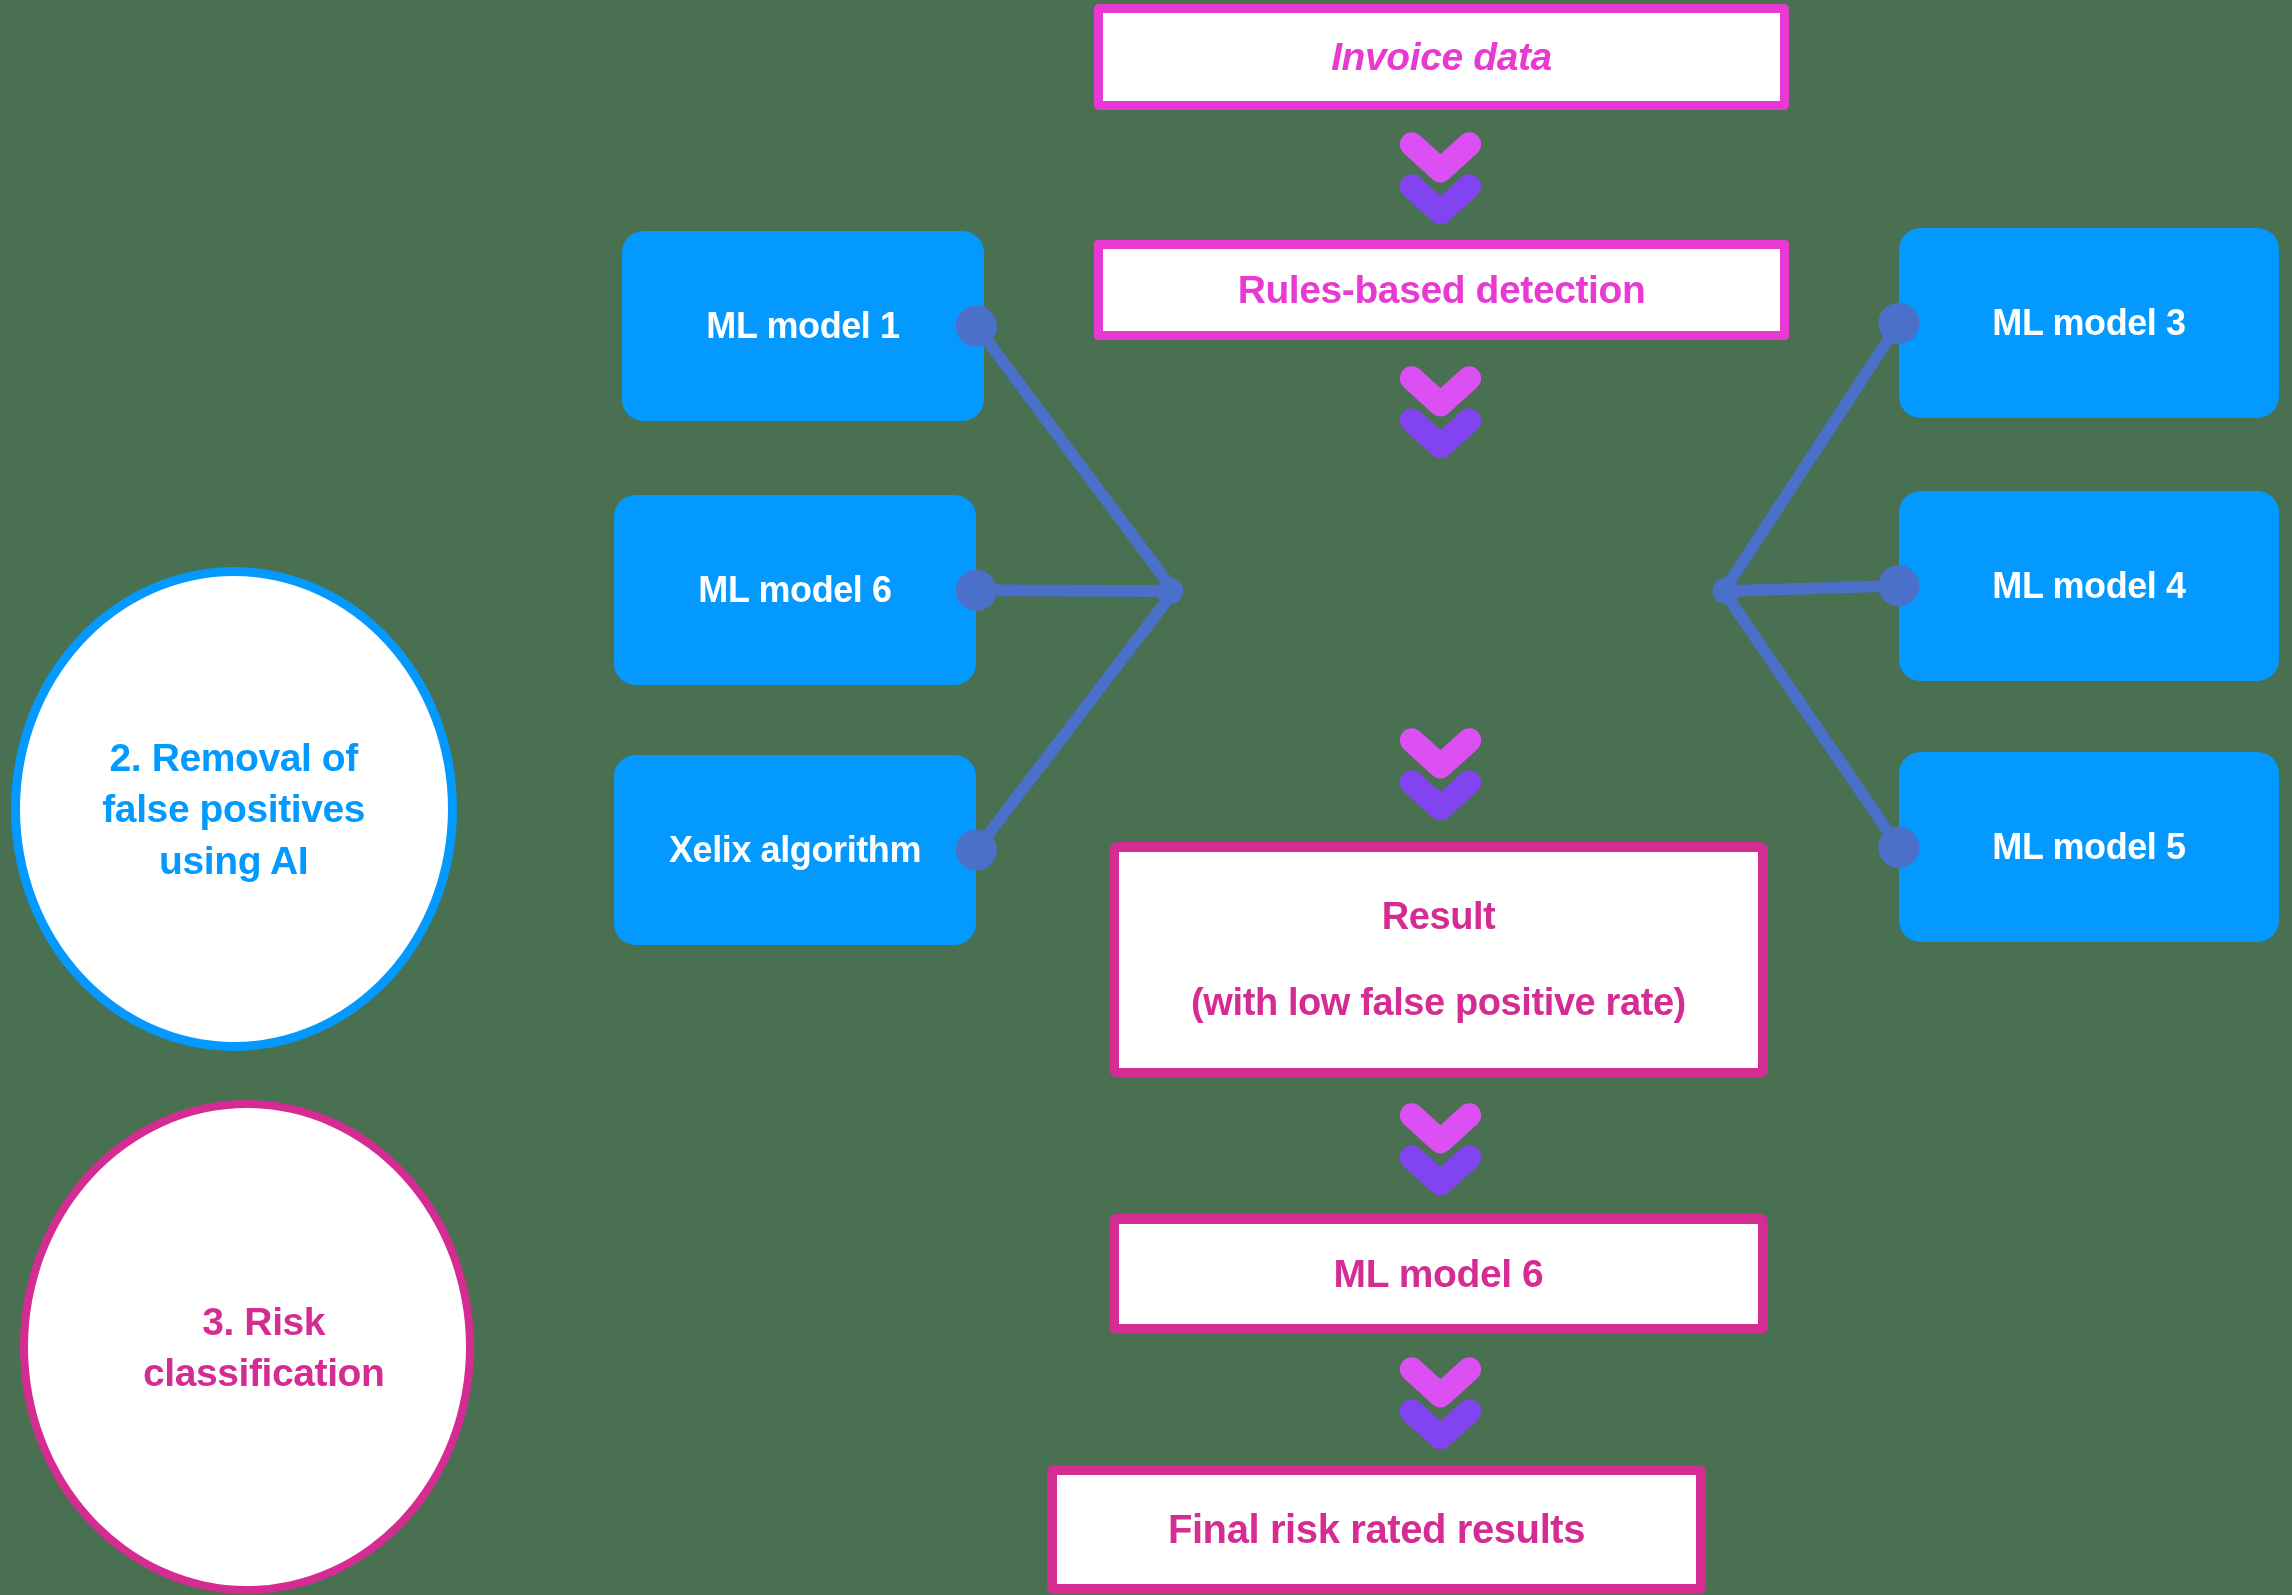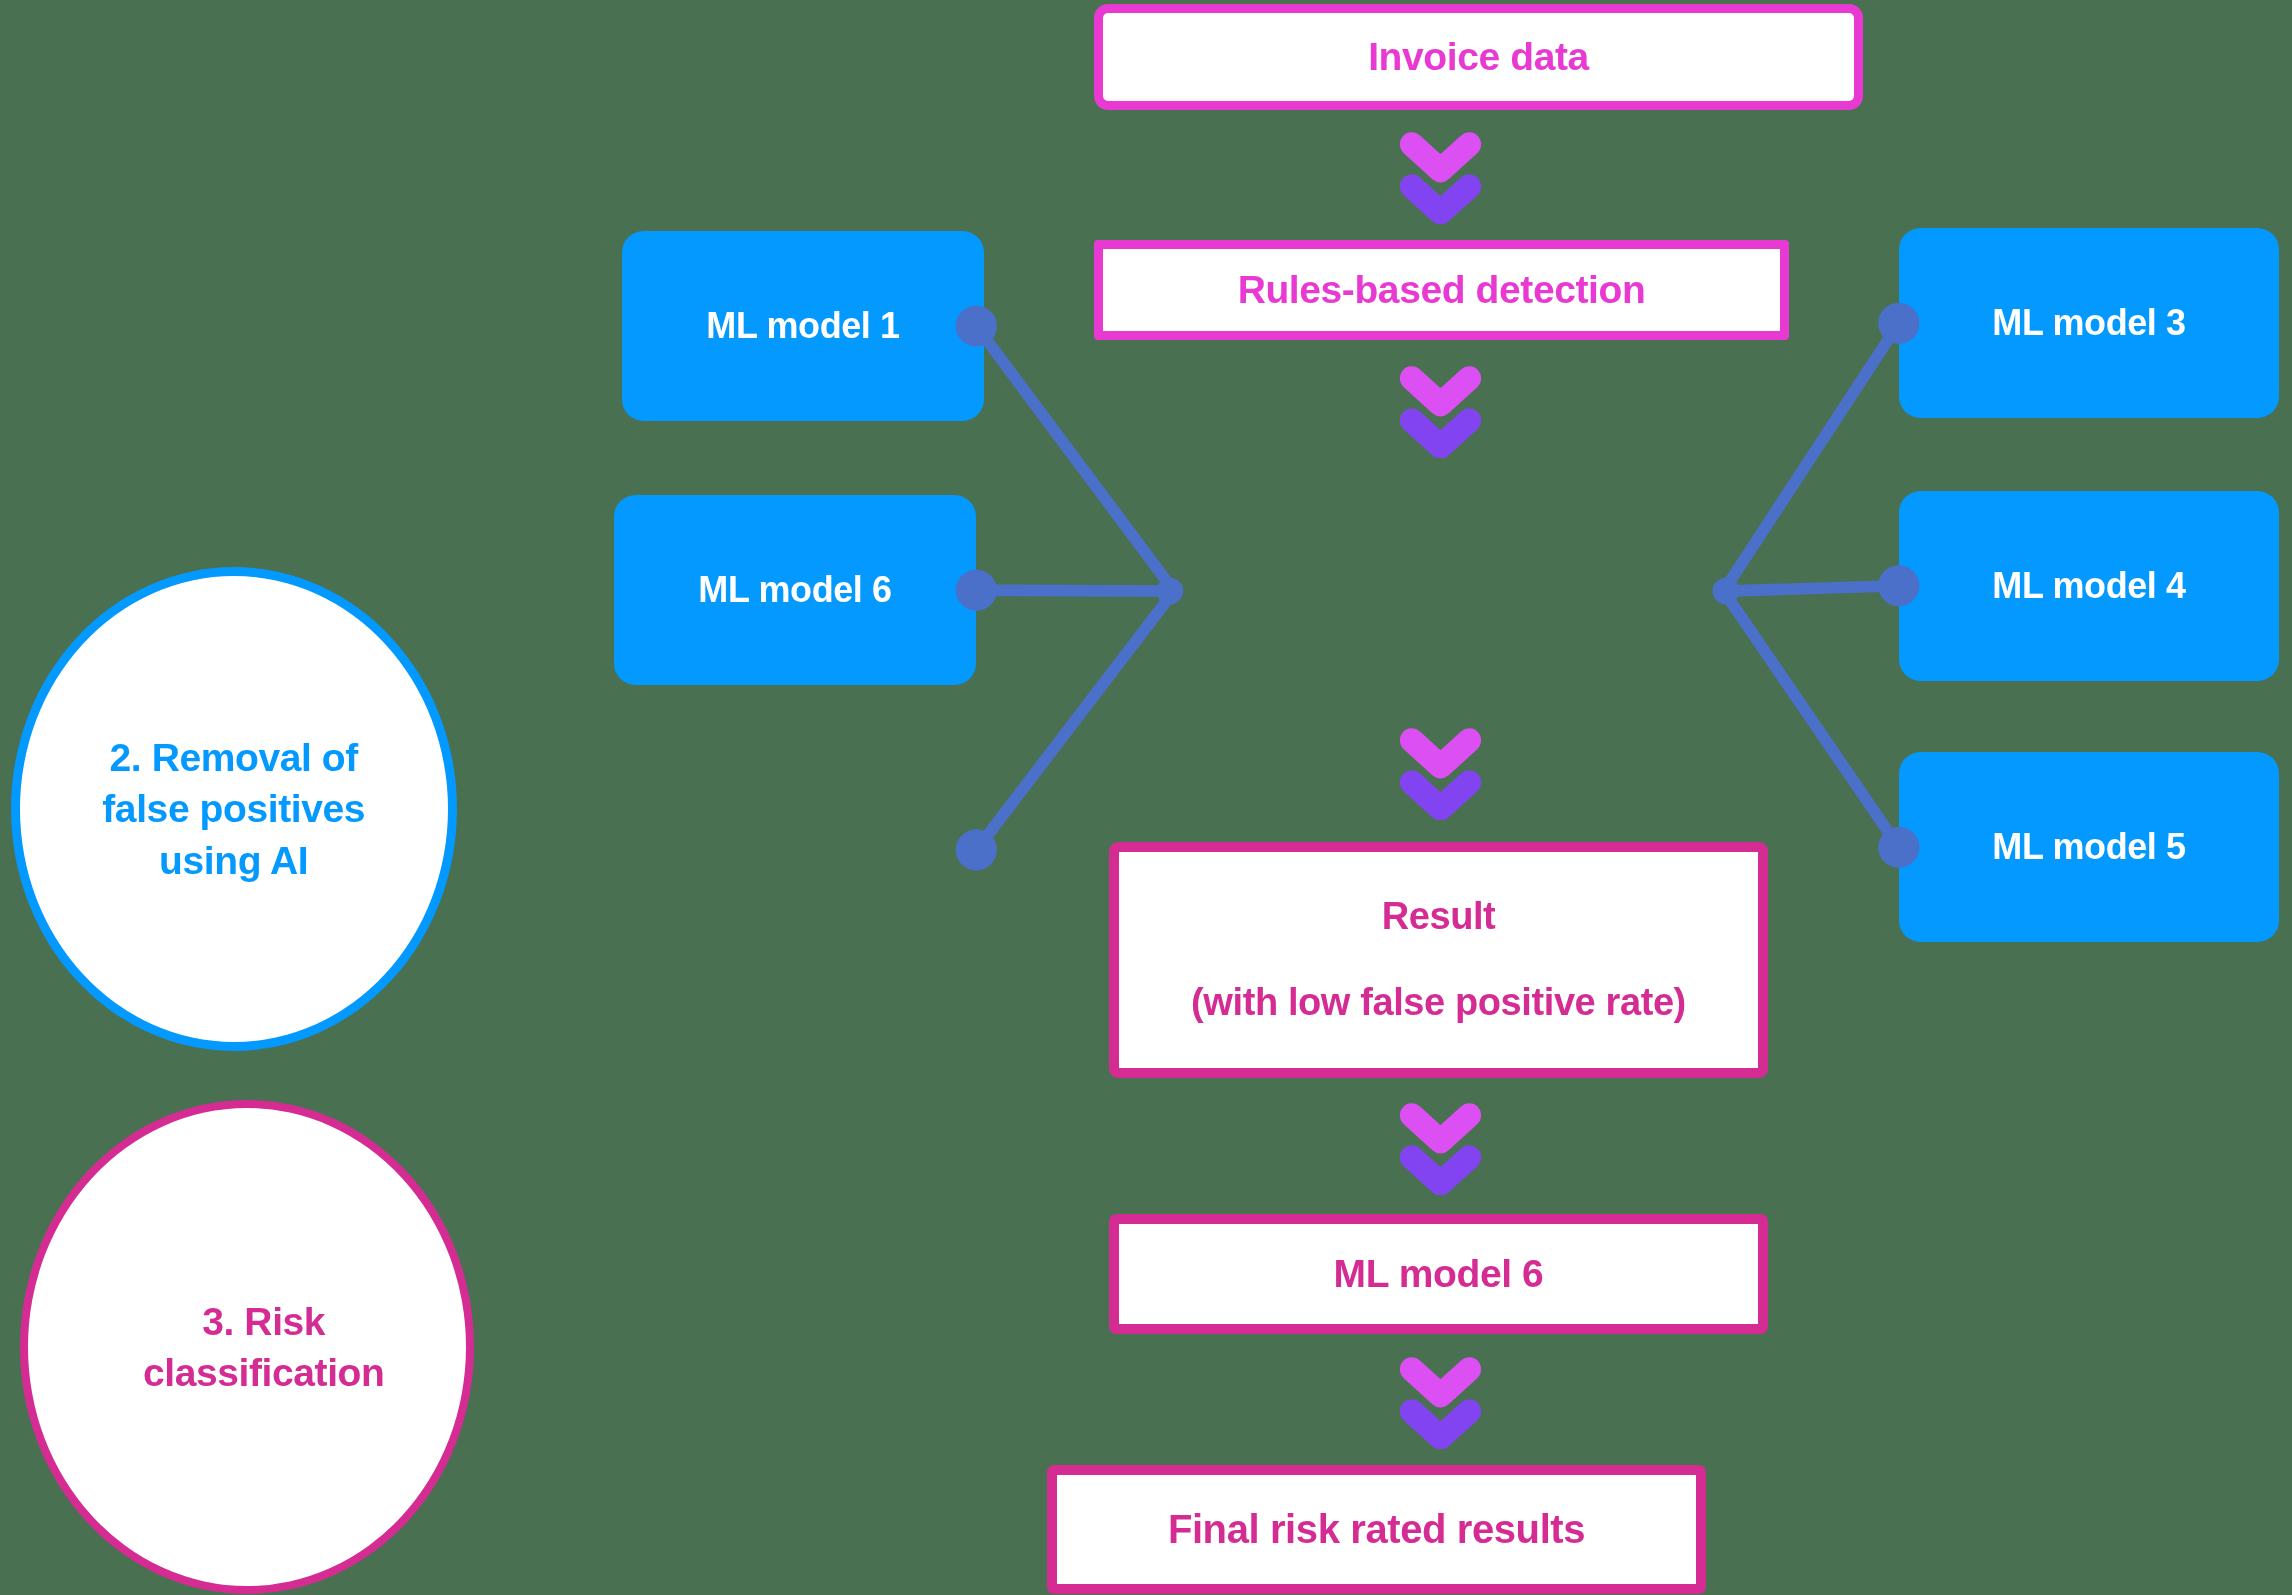--- a/index.html
+++ b/index.html
@@ -54,21 +54,21 @@
   .ml-4{left:1899px;top:491px;width:380px;height:190px;}
   .ml-5{left:1899px;top:752px;width:380px;height:190px;}
 
   
   .flow-box{
     position:absolute;background:var(--white,#fff);
     display:flex;align-items:center;justify-content:center;text-align:center;
     z-index:20;
   }
   .flow-label{white-space:pre-line;font-weight:bold;letter-spacing:-0.4px;}
-  .box-invoice{left:1094px;top:3.6px;width:769px;height:106px;border:9.9px solid var(--bright-magenta,#e83ad2);border-radius:14px;}
+  .box-invoice{left:1094px;top:3.6px;width:695px;height:106px;border:9.9px solid var(--bright-magenta,#e83ad2);border-radius:5px;font-style:italic;}
   .box-invoice .flow-label{color:var(--bright-magenta,#e83ad2);font-size:39px;}
   .box-rules{left:1094px;top:240px;width:695px;height:100px;border:9.9px solid var(--bright-magenta,#e83ad2);border-radius:4px;}
   .box-rules .flow-label{color:var(--bright-magenta,#e83ad2);font-size:39px;}
   .box-results-high{left:1173px;top:473px;width:553px;height:235px;border:9.9px solid var(--azure,#0399ff);border-radius:16px;}
   .box-results-high .flow-label{color:var(--azure,#0399ff);font-size:38px;line-height:2.26;}
   .box-result-low{left:1109px;top:842px;width:659px;height:236px;border:10.7px solid var(--deep-pink,#d52c94);border-radius:9px;}
   .box-result-low .flow-label{color:var(--deep-pink,#d52c94);font-size:38px;line-height:2.26;}
   .box-ml6{left:1109px;top:1214px;width:659px;height:120px;border:10.7px solid var(--deep-pink,#d52c94);border-radius:7.2px;}
   .box-ml6 .flow-label{color:var(--deep-pink,#d52c94);font-size:39px;}
   .box-final{left:1047px;top:1465px;width:659px;height:129px;border:10.7px solid var(--deep-pink,#d52c94);border-radius:7.2px;}
@@ -122,20 +122,23 @@
     <div class="stage-label">3. Risk
 classification</div>
   </div>
 
   <div class="ml-box ml-1">
     <div class="ml-label">ML model 1</div>
   </div>
   <div class="ml-box ml-2">
     <div class="ml-label">ML model 6</div>
   </div>
+  <div class="ml-box ml-xelix">
+    <div class="ml-label">Xelix algorithm</div>
+  </div>
 
   <div class="ml-box ml-3">
     <div class="ml-label">ML model 3</div>
   </div>
   <div class="ml-box ml-4">
     <div class="ml-label">ML model 4</div>
   </div>
   <div class="ml-box ml-5">
     <div class="ml-label">ML model 5</div>
   </div>

